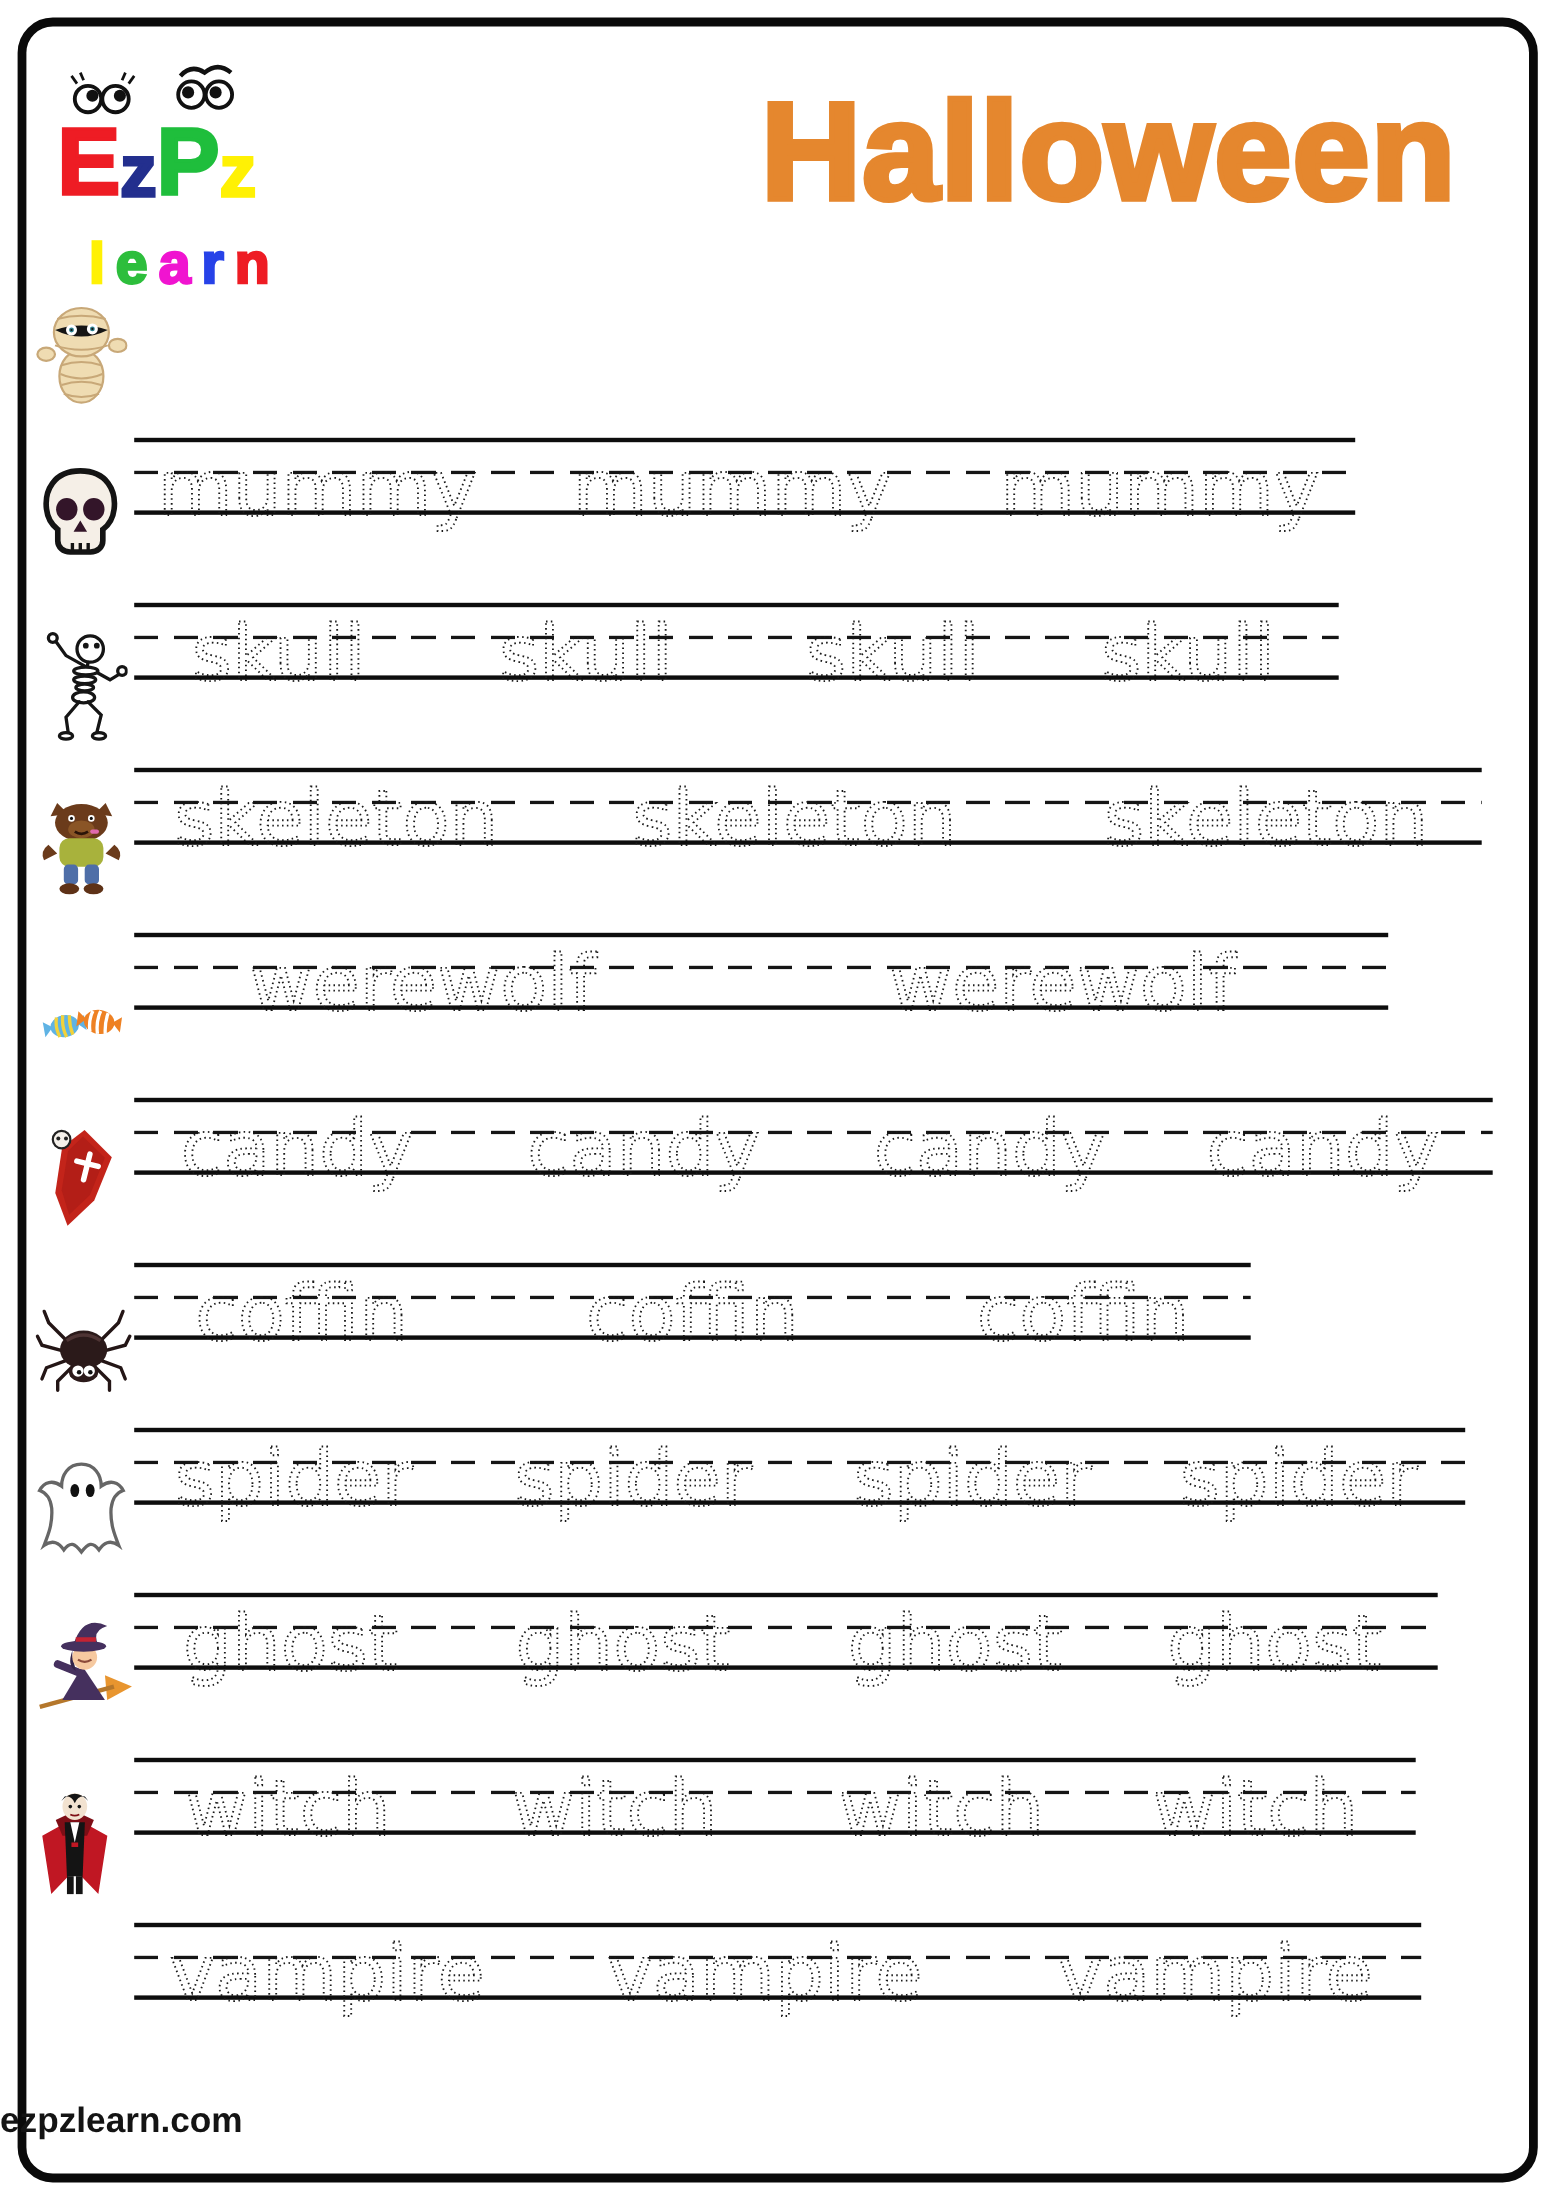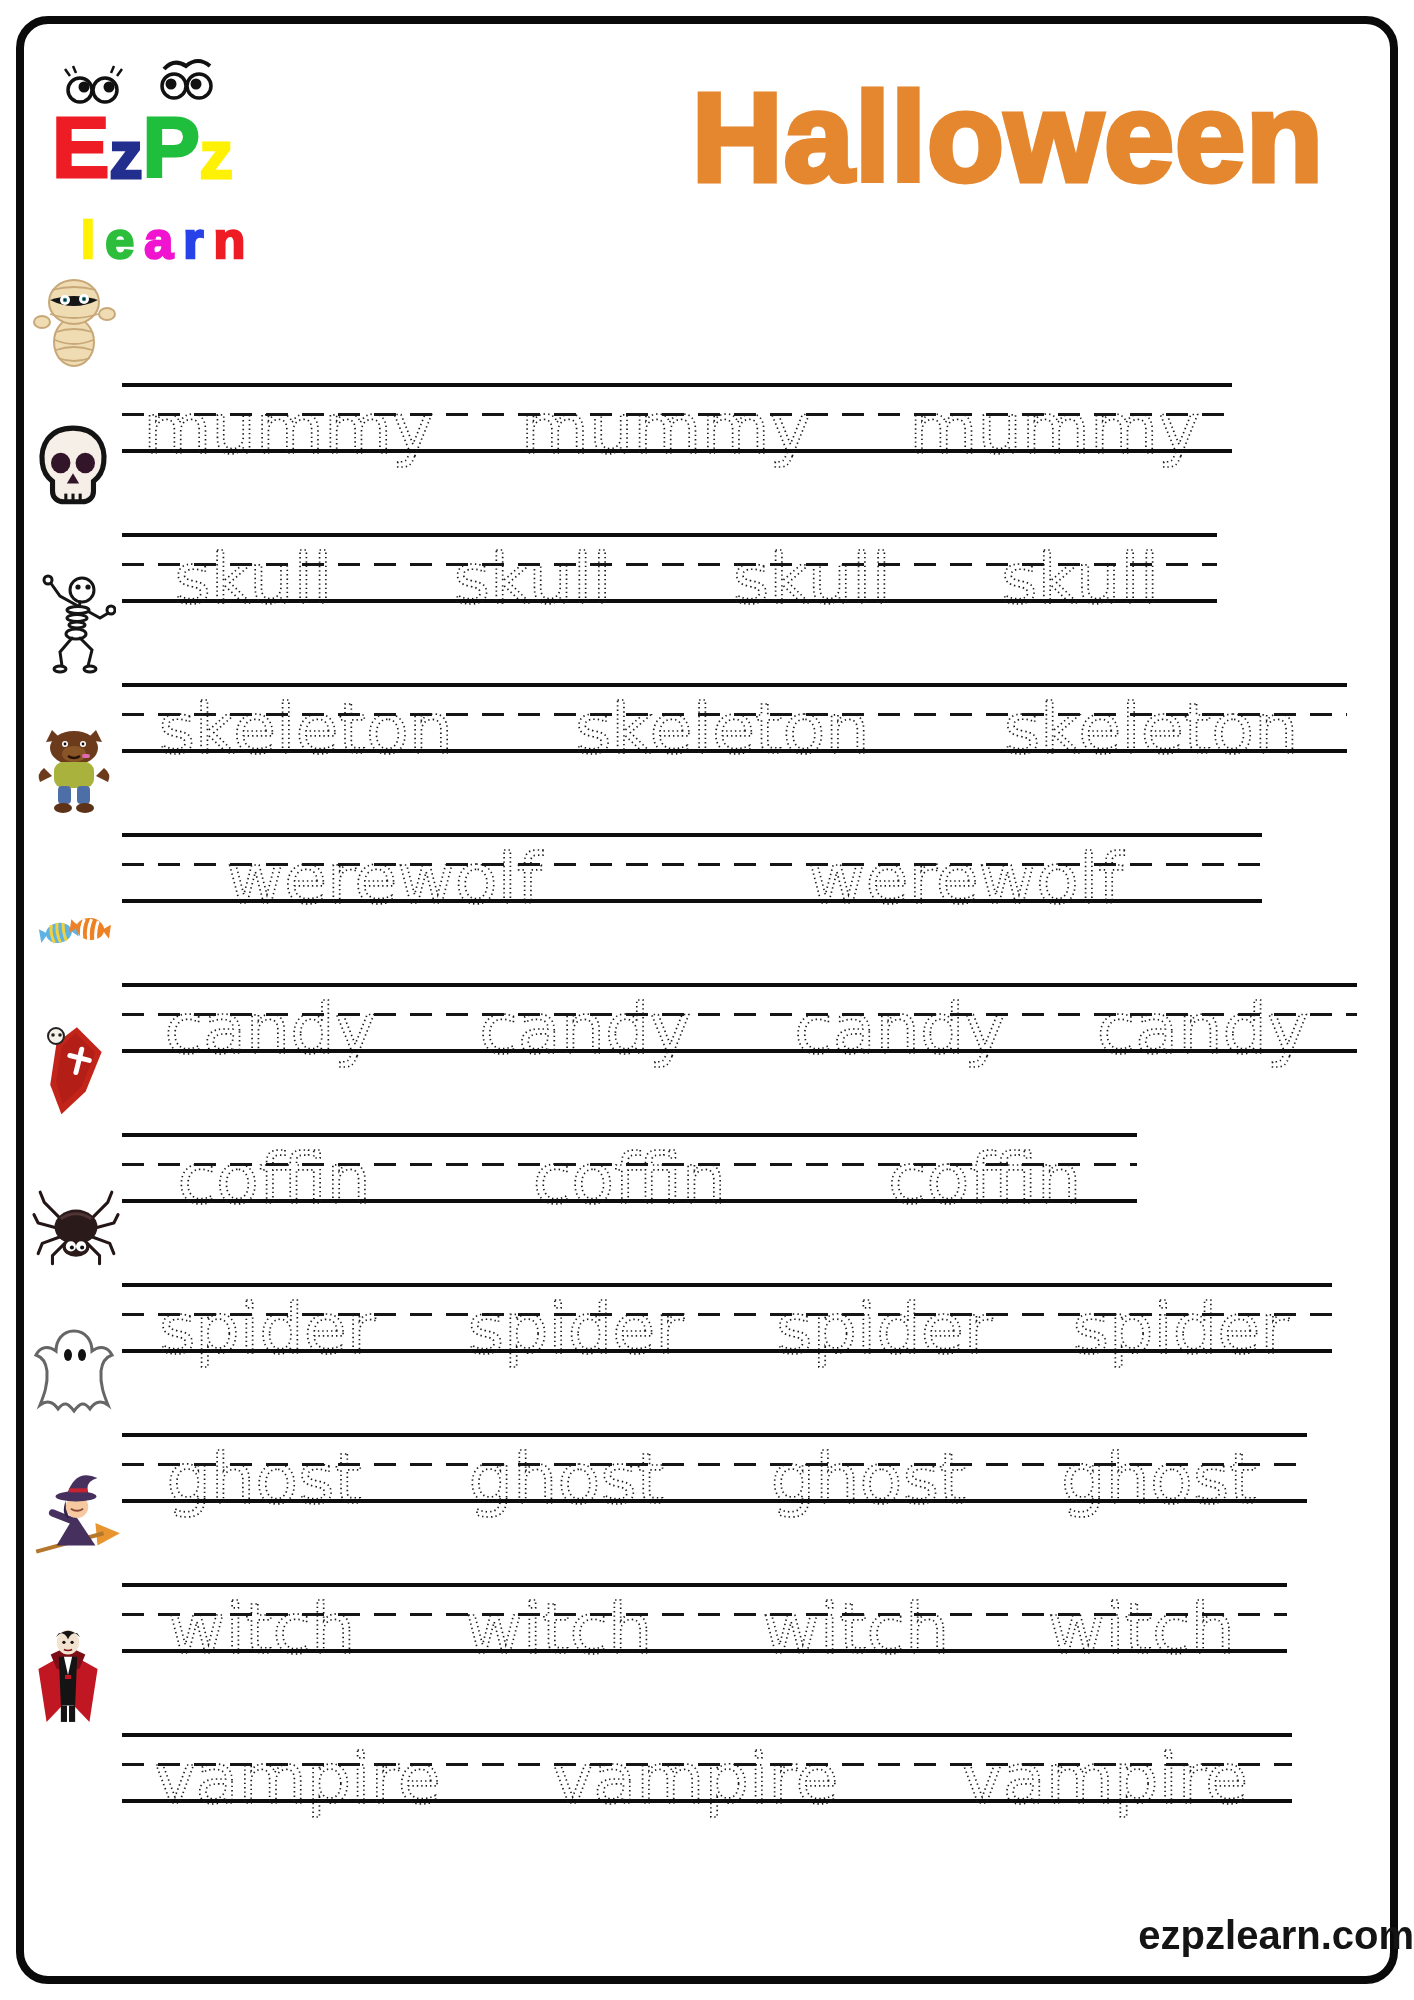--- a/index.html
+++ b/index.html
@@ -39,42 +39,42 @@
 
   .title {
     position:absolute; left:290px; right:40px; top:22px;
     text-align:right; font-size:126px; font-weight:700; line-height:1.05;
     color:#E5872E; -webkit-text-stroke:5px #E5872E;
     letter-spacing:1px;
   }
 
   
   .rows { position:absolute; top:318px; left:30px; right:30px; }
-  .row { height:150px; display:flex; align-items:center; }
+  .row { height:150px; display:flex; align-items:flex-end; }
   .icon-cell { width:92px; flex:none; position:relative; height:150px; }
   .icon-cell svg { position:absolute; left:2px; top:-44px; }
 
   .line-area { position:relative; height:70px; margin-top:50px; }
   .l-top, .l-bot { position:absolute; left:0; right:0; height:4px; background:#0d0d0d; }
   .l-top { top:0; }
   .l-bot { top:66px; }
   .l-mid {
     position:absolute; left:0; right:0; top:30px; height:3px;
     background:repeating-linear-gradient(90deg,#151515 0 22px, transparent 22px 36px);
   }
   .trace-svg { position:absolute; left:0; top:-40px; width:100%; height:170px; overflow:visible; }
   .trace-svg text {
     font-family:"DejaVu Sans", sans-serif; font-size:70px;
     fill:none; stroke:#1a1a1a; stroke-width:1.7; stroke-dasharray:1.4 3;
   }
 
   
   .footer {
-    position:absolute; left:0; right:0; bottom:42px;
-    text-align:right; font-size:40px; font-weight:700; color:#141414;
+    position:absolute; left:0; right:0; bottom:54px;
+    text-align:left; font-size:32px; font-weight:700; color:#141414;
   }
 </style>
 </head>
 <body>
 
 <div class="frame"></div>
 
 <div class="header">
 
   <div class="logo">

